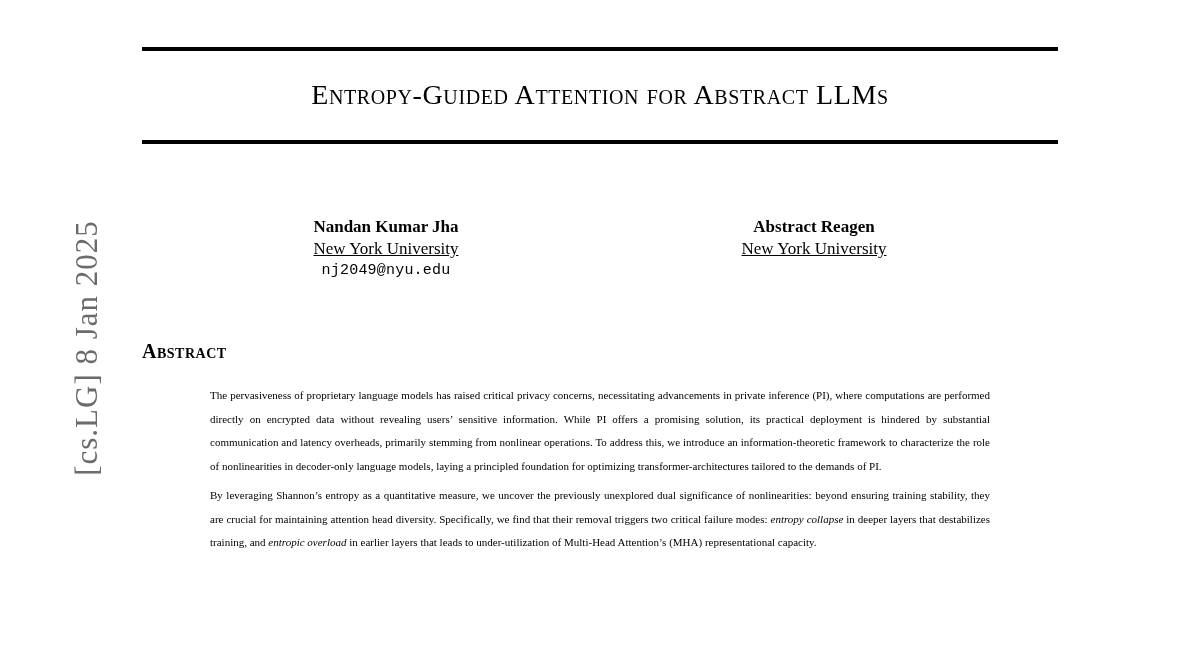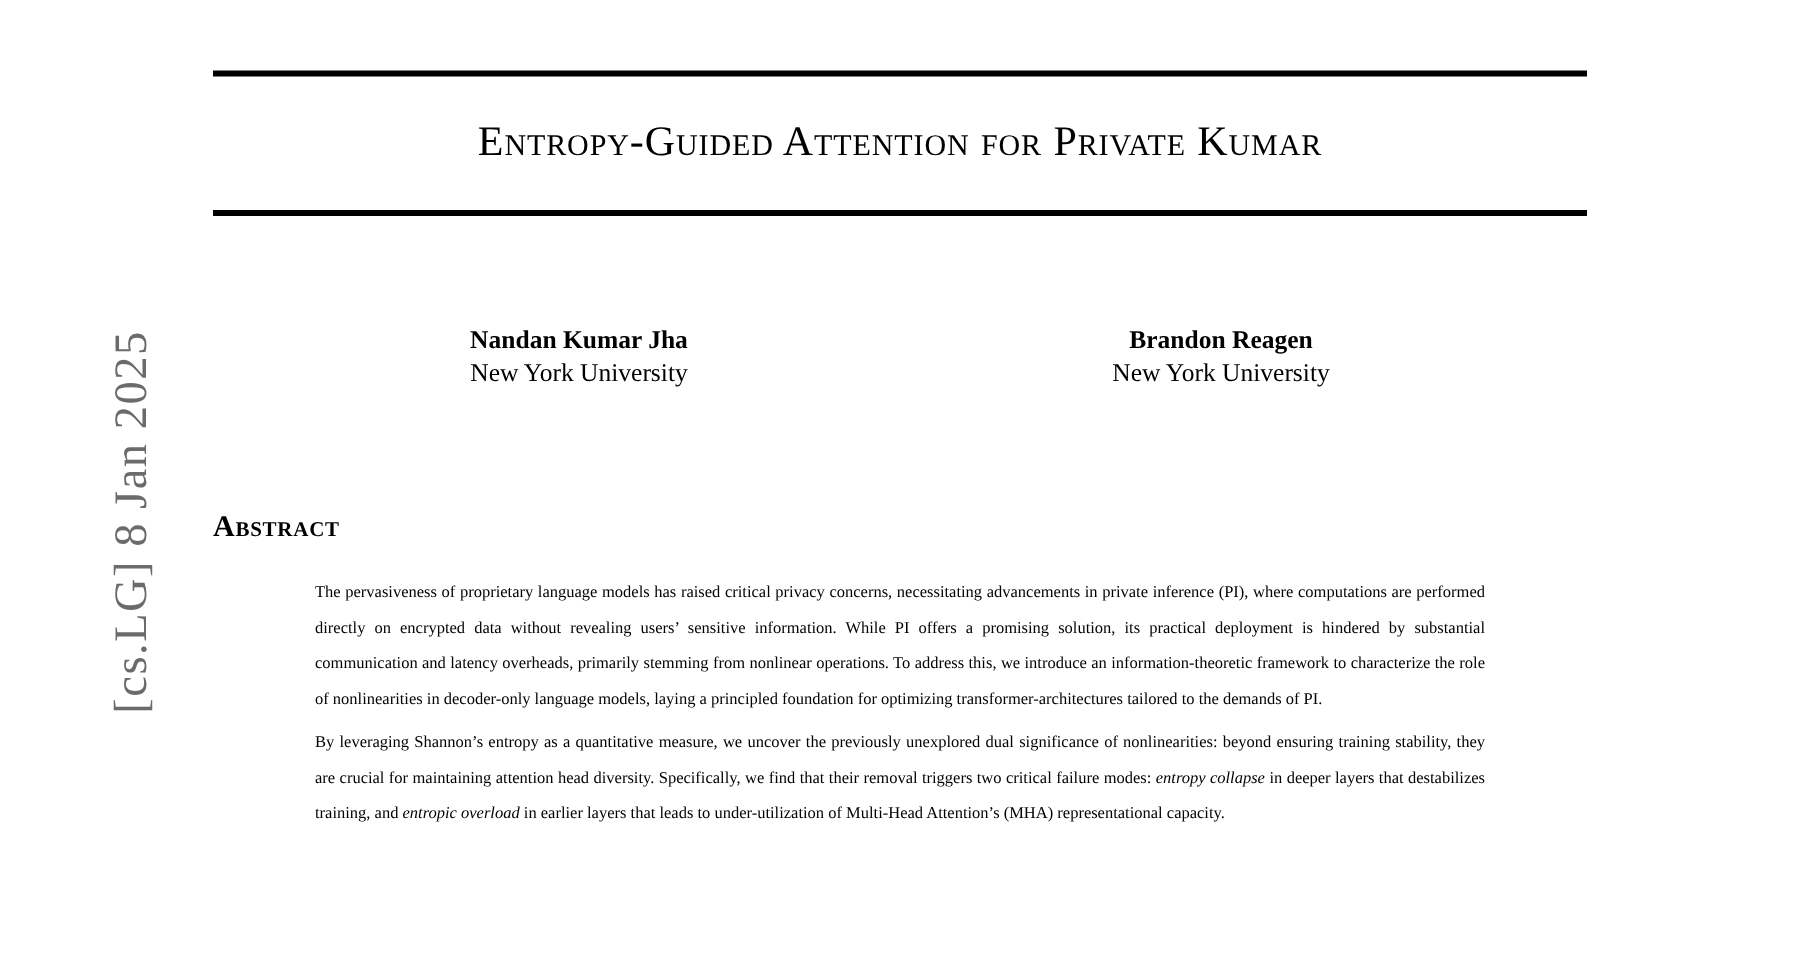--- a/index.html
+++ b/index.html
@@ -84,20 +84,21 @@
     width: 262px;
   }
   .author-name {
     font-size: 17px;
     font-weight: bold;
     line-height: 22px;
   }
   .author-affil {
     font-size: 17px;
     line-height: 22px;
+    text-decoration: underline;
   }
   .author-email {
     font-family: "Liberation Mono", monospace;
     font-size: 15px;
     line-height: 22px;
     letter-spacing: 0.2px;
   }
 
   .abstract-heading {
     position: absolute;
@@ -131,31 +132,32 @@
 </style>
 </head>
 <body>
 
 <div class="arxiv-stamp">[cs.LG]  8 Jan 2025</div>
 
 <div class="page">
 
   <div class="rule-top"></div>
 
-  <div class="title">Entropy-Guided Attention for Private Kumar</div>
+  <div class="title">Entropy-Guided Attention for Abstract LLMs</div>
 
   <div class="rule-bottom"></div>
 
   <div class="authors">
     <div class="author">
       <div class="author-name">Nandan Kumar Jha</div>
       <div class="author-affil">New York University</div>
+      <div class="author-email">nj2049@nyu.edu</div>
     </div>
     <div class="author">
-      <div class="author-name">Brandon Reagen</div>
+      <div class="author-name">Abstract Reagen</div>
       <div class="author-affil">New York University</div>
     </div>
   </div>
 
   <div class="abstract-heading">Abstract</div>
 
   <div class="abstract-body">
     <p>The pervasiveness of proprietary language models has raised critical privacy concerns, necessitating advancements in private inference (PI), where computations are performed directly on encrypted data without revealing users’ sensitive information. While PI offers a promising solution, its practical deployment is hindered by substantial communication and latency overheads, primarily stemming from nonlinear operations. To address this, we introduce an information-theoretic framework to characterize the role of nonlinearities in decoder-only language models, laying a principled foundation for optimizing transformer-architectures tailored to the demands of PI.</p>
     <p class="tight"><span>By leveraging Shannon’s entropy as a quantitative measure, we uncover the previously unexplored dual significance of nonlinearities: beyond ensuring training stability, they are crucial for maintaining attention head diversity. Specifically, we find that their removal triggers two critical failure modes: </span><em>entropy collapse</em><span> in deeper layers that destabilizes training, and </span><em>entropic overload</em><span> in earlier layers that leads to under-utilization of Multi-Head Attention’s (MHA) representational capacity.</span></p>
   </div>

